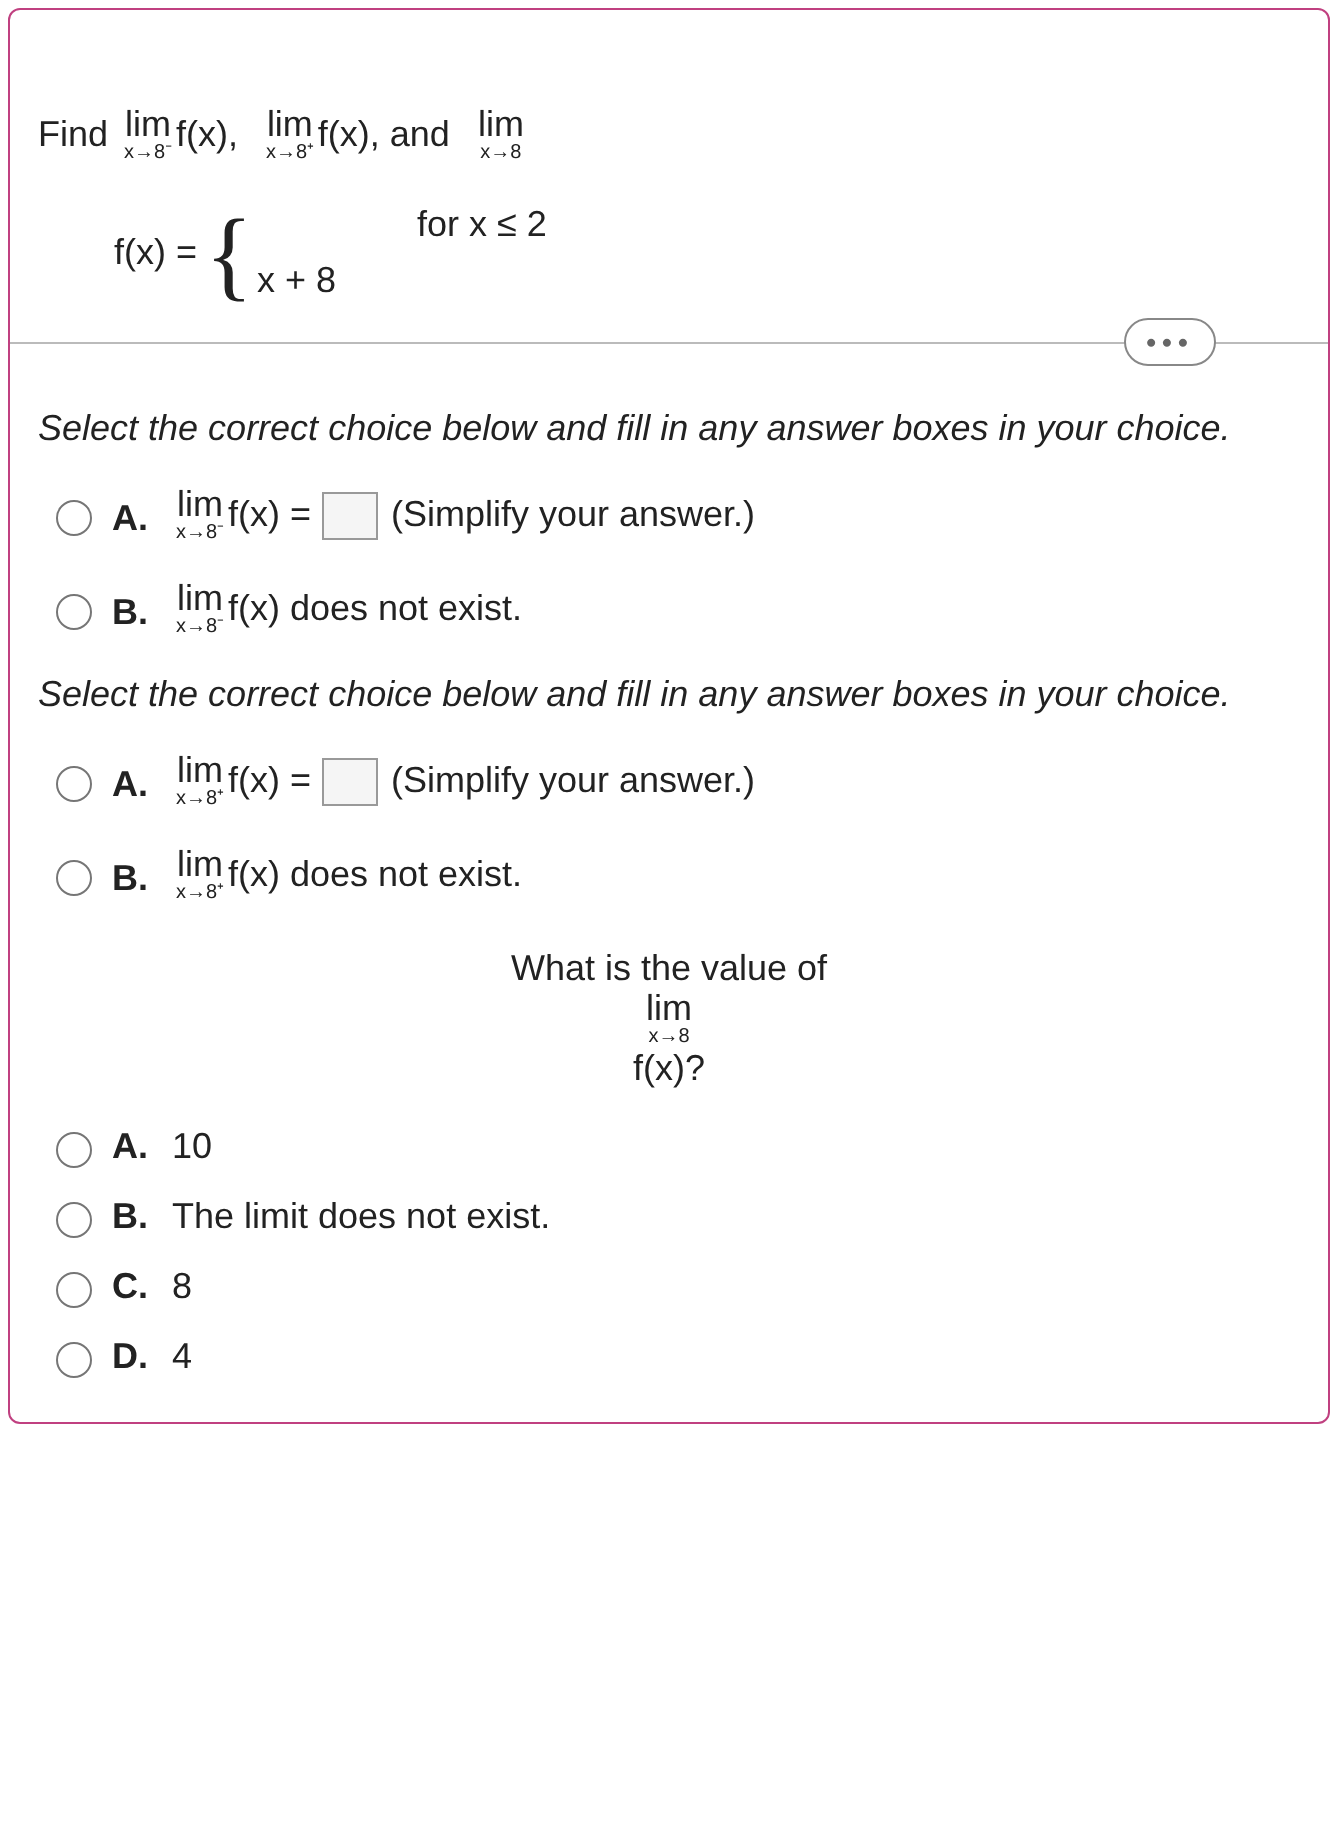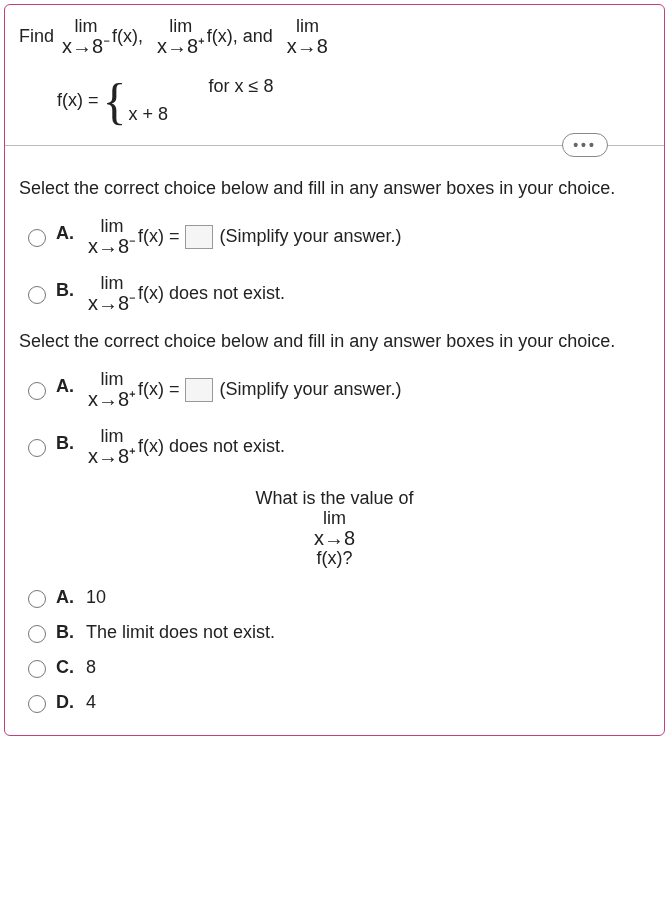--- a/index.html
+++ b/index.html
@@ -13,31 +13,32 @@
   .container {
     border: 1px solid #c04080;
     border-radius: 6px;
     padding: 12px 14px 20px 14px;
     margin: 4px;
   }
   .row {
     display: flex;
     align-items: center;
     flex-wrap: wrap;
+    margin-top: 36px;
   }
   .lim-block {
     display: inline-flex;
     flex-direction: column;
     align-items: center;
     line-height: 1.0;
     margin: 0 2px;
     text-align: right;
   }
   .lim-block .top { font-size: 18px; }
-  .lim-block .bot { font-size: 20px; margin-top: 1px; }
+  .lim-block .bot { font-size: 10px; margin-top: 1px; }
   .gap { width: 6px; display: inline-block; }
   .fdef-wrap {
     display: flex;
     align-items: center;
     margin: 18px 0 18px 38px;
   }
   .brace {
     font-size: 50px;
     line-height: 50px;
     margin: 0 2px 0 4px;
@@ -71,20 +72,21 @@
     align-items: center;
     justify-content: center;
     letter-spacing: 3px;
     font-weight: bold;
     color: #666;
     font-size: 14px;
     cursor: pointer;
   }
   .instruct {
     margin: 32px 0 18px 0;
+    font-style: italic;
   }
   .choice-row {
     display: flex;
     align-items: center;
     margin: 10px 0 18px 4px;
   }
   .choice-row input[type=radio] {
     width: 18px;
     height: 18px;
     margin-right: 10px;
@@ -153,21 +155,21 @@
       <span class="bot">x→8</span>
     </span>
   </div>
 
   <div class="fdef-wrap">
     <span>f(x) =</span>
     <span class="brace">{</span>
     <span class="cases">
       <div class="case-row">
         <span class="lhs">x + 8</span>
-        <span class="rhs">for x ≤ 8</span>
+        <span class="rhs">for x ≤ 2</span>
       </div>
     </span>
   </div>
 
   <hr class="sep">
   <div class="dots-wrap">
     <div class="dots">•••</div>
   </div>
 
   <div class="instruct">Select the correct choice below and fill in any answer boxes in your choice.</div>

